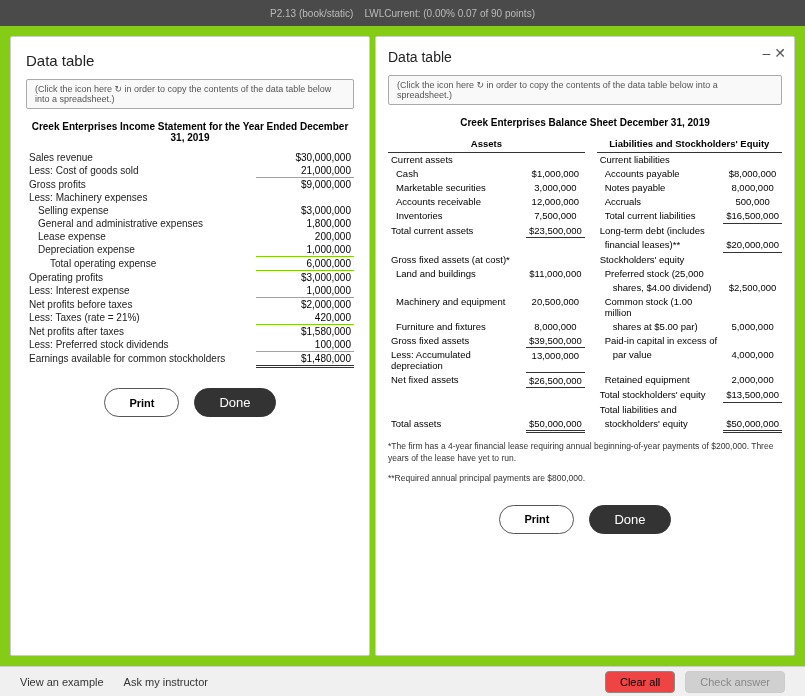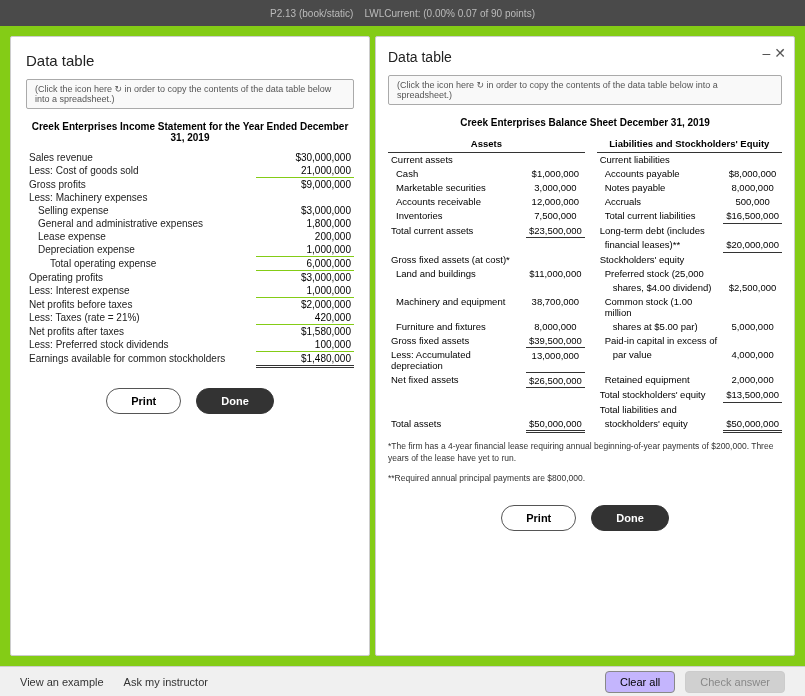--- a/index.html
+++ b/index.html
@@ -113,22 +113,21 @@
       font-weight: bold;
     }
 
     .btn-done {
       border: 1px solid #333;
       background: #333;
       color: white;
       padding: 6px 24px;
       border-radius: 20px;
       cursor: pointer;
-      font-size: 11px;
-      font-weight: bold;
+      font-size: 13px;
     }
 
     
     .right-panel {
       flex: 1;
       background: white;
       border: 1px solid #ccc;
       margin: 10px 10px 10px 5px;
       padding: 12px;
       position: relative;
@@ -200,21 +199,21 @@
     }
 
     .bottom-right {
       display: flex;
       gap: 10px;
       align-items: center;
     }
 
     .btn-clear {
       border: 1px solid #888;
-      background: #c4b5fd;
+      background: #ef4444;
       padding: 4px 14px;
       border-radius: 4px;
       cursor: pointer;
       font-size: 11px;
     }
 
     .btn-check {
       border: 1px solid #ccc;
       background: #d0d0d0;
       color: #888;
@@ -414,21 +413,21 @@
         <tr>
           <td></td>
           <td></td>
           <td></td>
           <td style="padding-left:16px">shares, $4.00 dividend)</td>
           <td class="amt">$2,500,000</td>
         </tr>
 
         <tr>
           <td style="padding-left:8px">Machinery and equipment</td>
-          <td class="amt">38,700,000</td>
+          <td class="amt">20,500,000</td>
           <td></td>
           <td style="padding-left:8px">Common stock (1.00 million</td>
           <td></td>
         </tr>
 
         <tr>
           <td style="padding-left:8px">Furniture and fixtures</td>
           <td class="amt">8,000,000</td>
           <td></td>
           <td style="padding-left:16px">shares at $5.00 par)</td>

